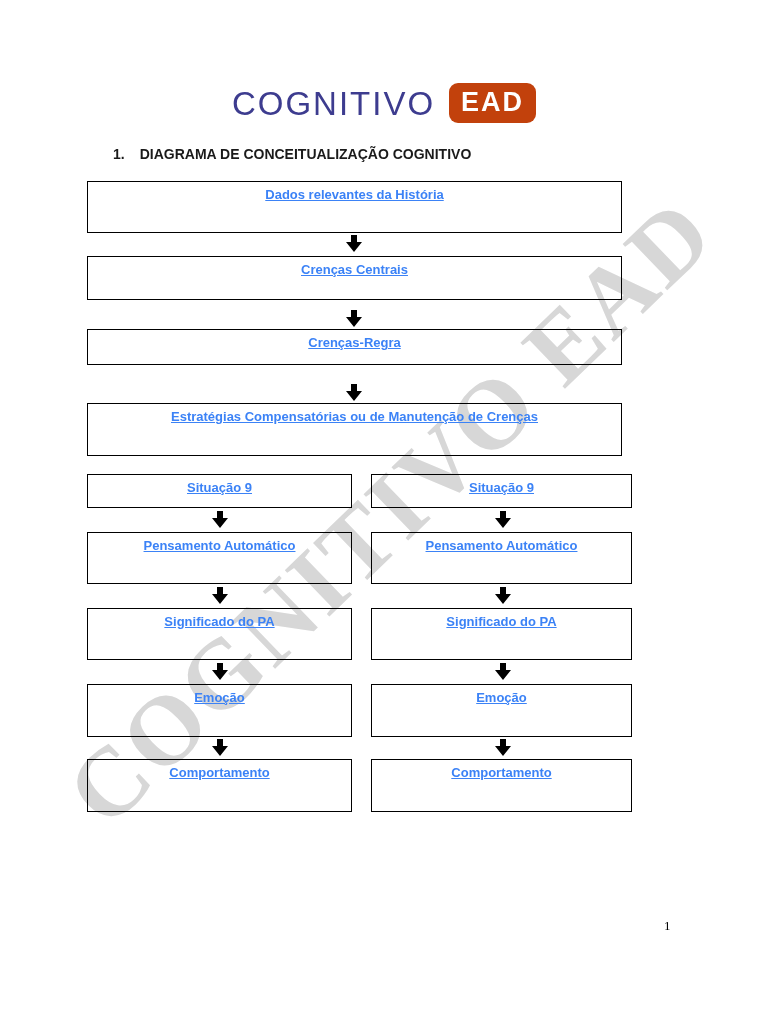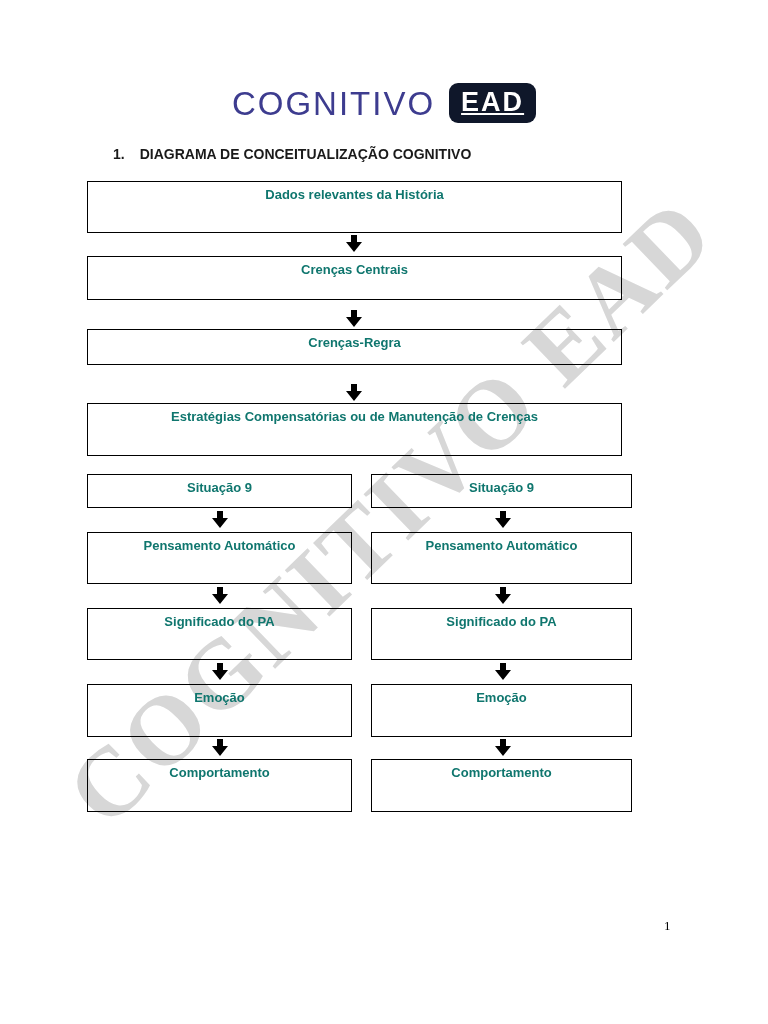--- a/index.html
+++ b/index.html
@@ -17,36 +17,36 @@
   }
   .logo {
     position:absolute; left:0; top:82px; width:768px; height:42px;
     display:flex; justify-content:center; align-items:center; gap:14px; z-index:1;
   }
   .logo-word {
     color:#3d3c8f; font-size:33px; font-weight:normal; letter-spacing:2px;
     line-height:1;
   }
   .logo-badge {
-    background:#0f172a; color:#ffffff; font-weight:bold; font-size:27px;
-    letter-spacing:2px; line-height:1; padding:6px 12px 7px 12px; border-radius:9px;text-decoration:underline;
+    background:#c2410c; color:#ffffff; font-weight:bold; font-size:27px;
+    letter-spacing:2px; line-height:1; padding:6px 12px 7px 12px; border-radius:9px;
   }
   .heading {
     position:absolute; left:113px; top:146px; z-index:1;
     display:flex; gap:15px; font-size:14px; font-weight:bold; color:#1a1a1a;
   }
   .box {
     position:absolute; box-sizing:border-box; border:1.5px solid #000;
     background:transparent; text-align:center; padding-top:3px; z-index:1;
   }
   .box.full { left:87px; width:535px; }
   .box.col1 { left:87px; width:265px; }
   .box.col2 { left:371px; width:261px; }
   .box-label {
-    font-size:13px; font-weight:bold; color:#0f766e;
+    font-size:13px; font-weight:bold; text-decoration:underline; color:#3b82f6;
     line-height:1.3;
   }
   .arrow { position:absolute; fill:#000; z-index:1; }
   .page-number {
     position:absolute; left:664px; top:918px; z-index:1;
     font-family:"Liberation Serif", serif; font-size:13px; color:#000;
   }
 </style>
 </head>
 <body>

